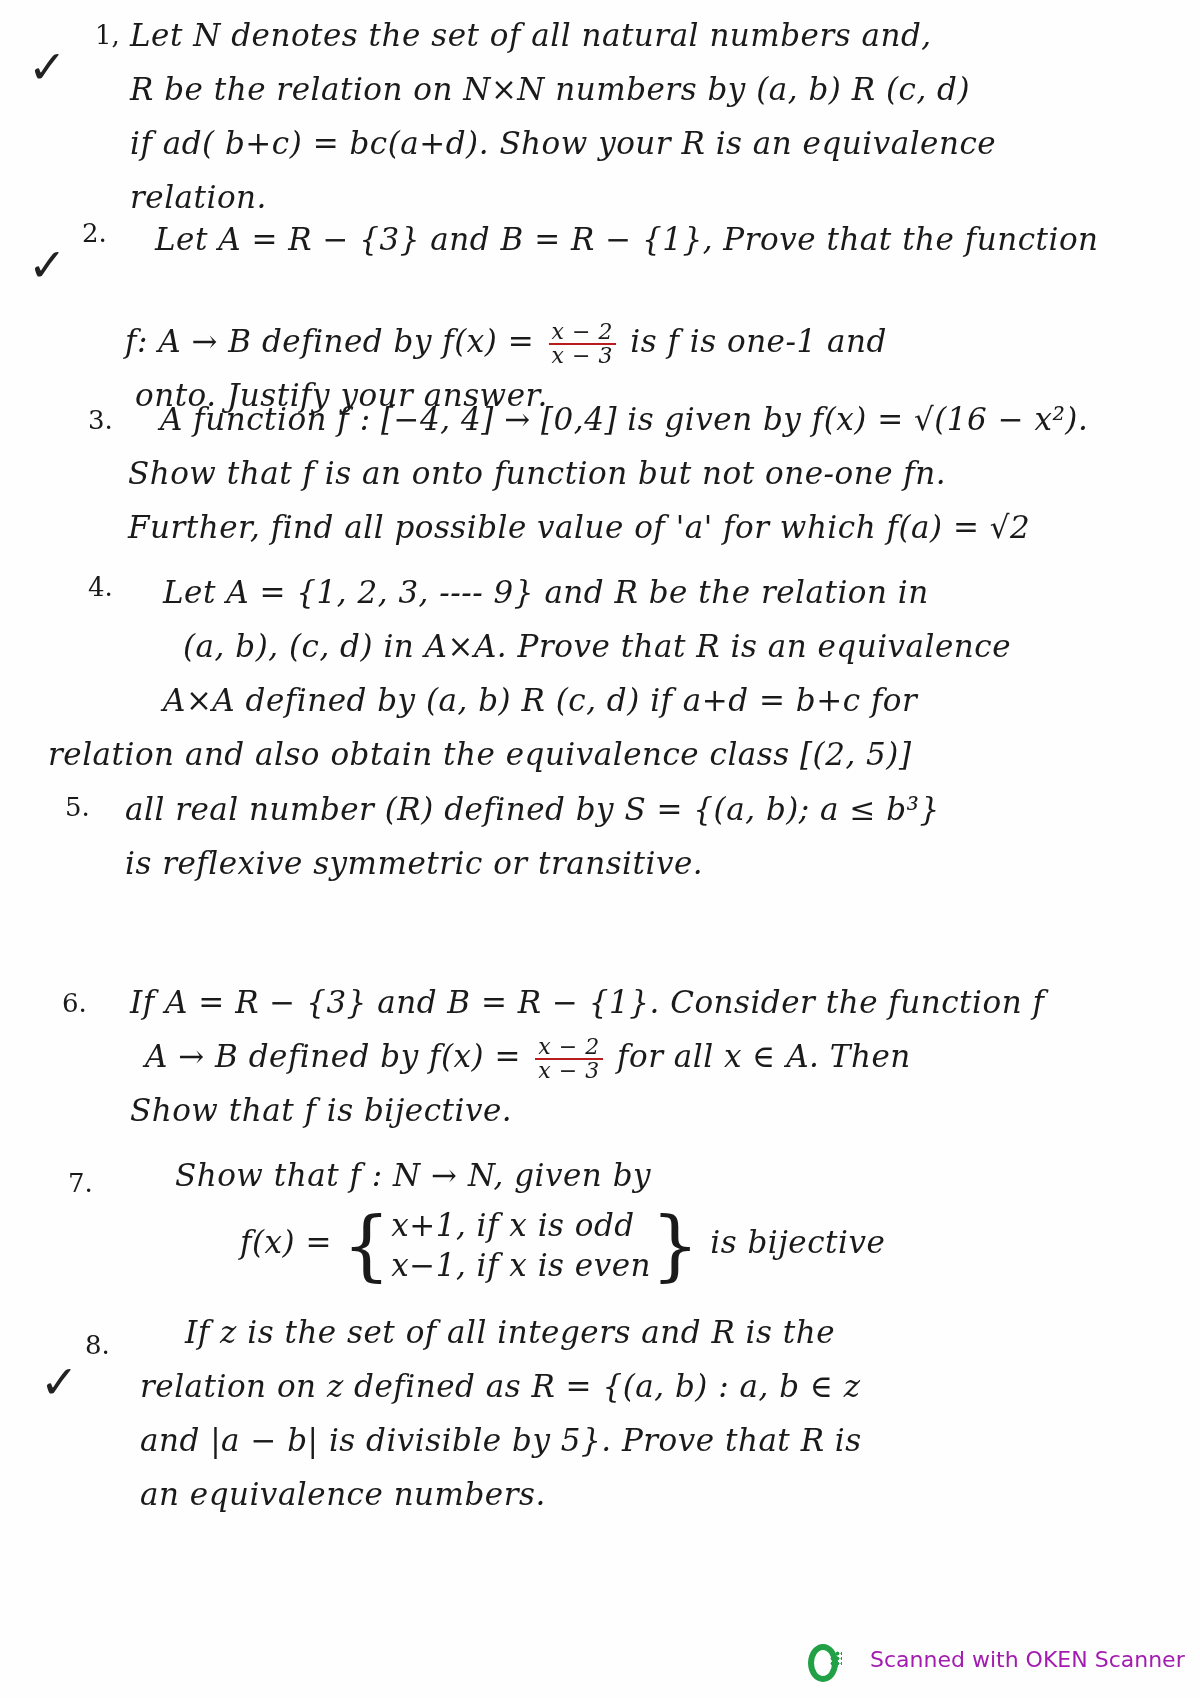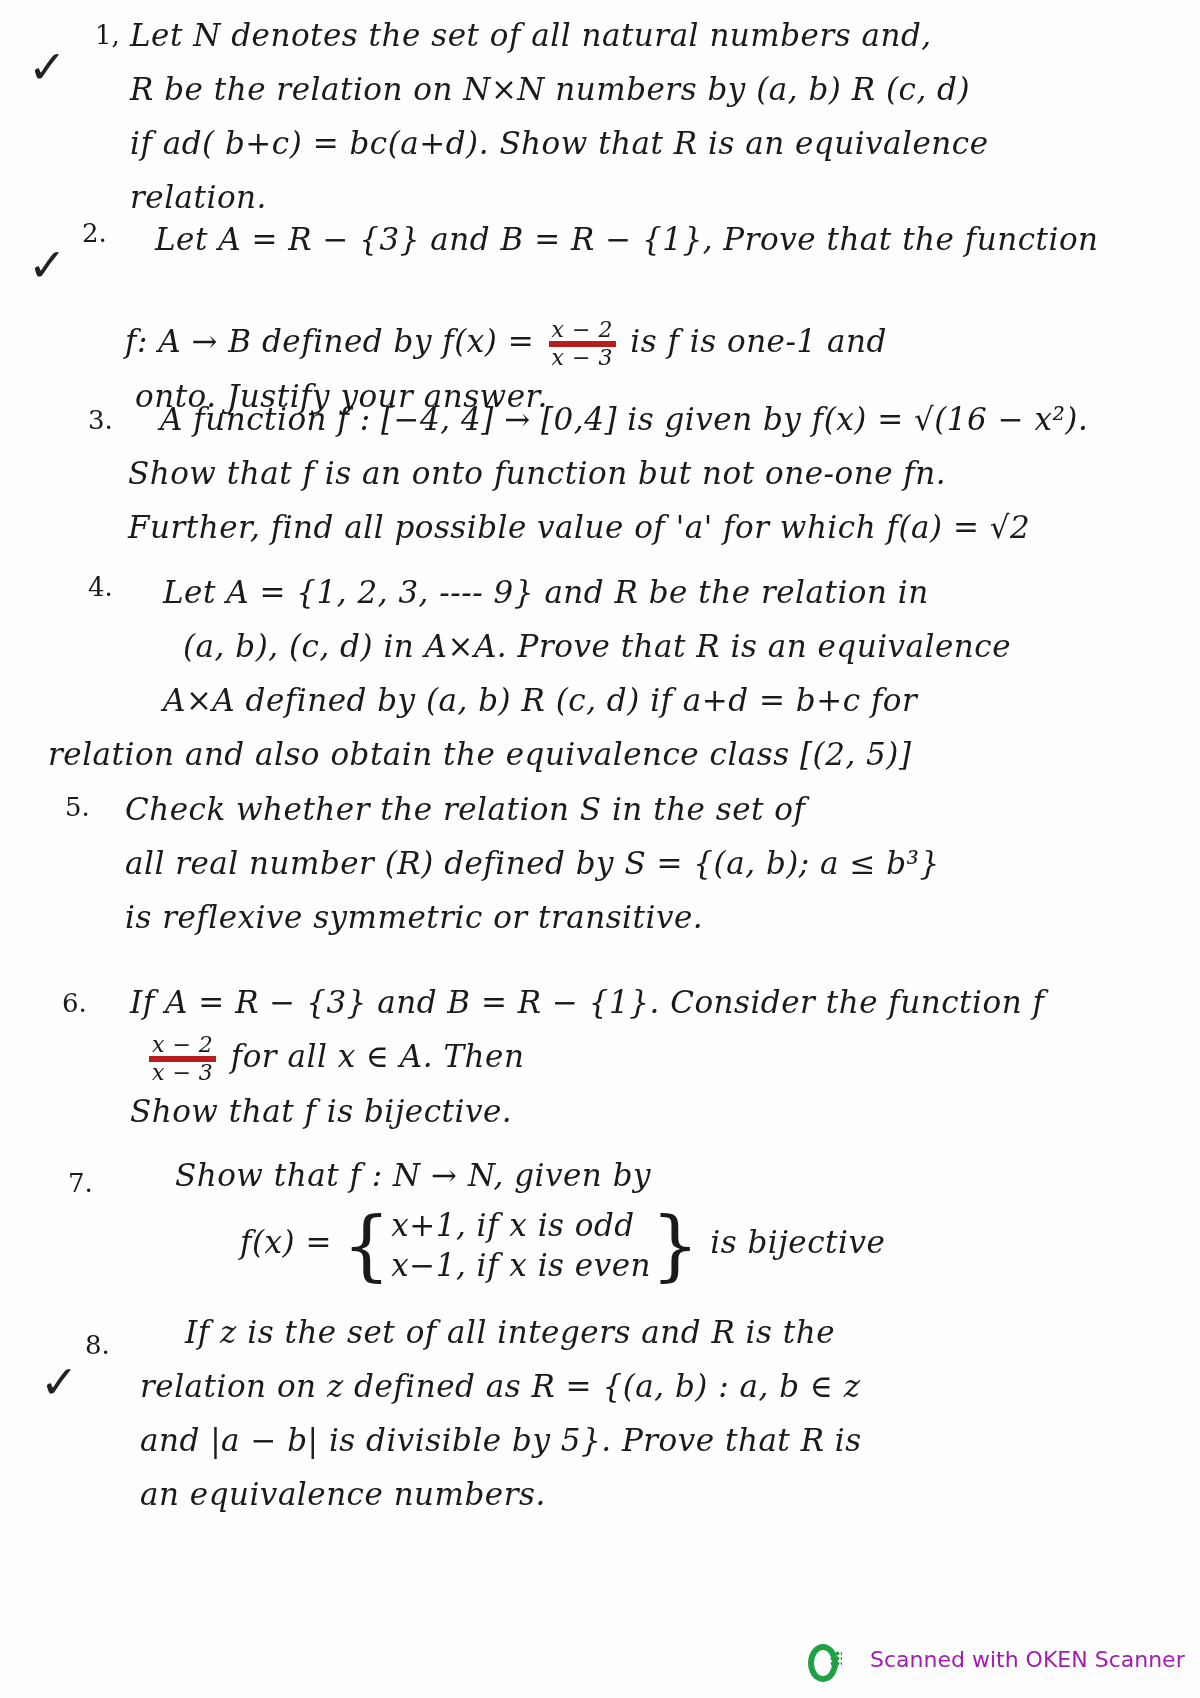--- a/index.html
+++ b/index.html
@@ -4,42 +4,42 @@
 <style>
   html,body{margin:0;padding:0;background:#ffffff;}
   body{width:1200px;height:1698px;position:relative;overflow:hidden;
        font-family:"DejaVu Serif",serif;color:#1a1a1a;}
   .page{position:absolute;left:0;top:0;width:1200px;height:1698px;background:#fefefe;}
   .q{position:absolute;font-size:31px;line-height:54px;font-style:italic;letter-spacing:0.5px;}
   .qnum{position:absolute;font-size:26px;font-style:normal;}
   .line{white-space:nowrap;display:block;}
   .tick{position:absolute;font-size:46px;font-style:normal;color:#222;}
   .frac{display:inline-block;vertical-align:middle;text-align:center;font-size:22px;line-height:22px;margin:0 4px;}
-  .frac .num{display:block;border-bottom:6px solid #b91c1c;padding:0 3px;}
+  .frac .num{display:block;border-bottom:2px solid #b91c1c;padding:0 3px;}
   .frac .den{display:block;padding:0 3px;}
   .brace{font-size:76px;font-style:normal;vertical-align:middle;line-height:60px;}
   .cases{display:inline-block;vertical-align:middle;line-height:40px;}
   .footer{position:absolute;left:808px;top:1642px;display:flex;align-items:center;gap:28px;
           font-family:"DejaVu Sans",sans-serif;font-style:normal;font-size:22px;color:#a21caf;}
   .logo{width:34px;height:34px;position:relative;}
   .logo .ring{position:absolute;left:0;top:2px;width:18px;height:26px;border:6px solid #22a046;border-radius:50%;}
   .logo .dots{position:absolute;left:22px;top:9px;width:12px;height:16px;
               background:radial-gradient(circle,#22a046 1.8px,transparent 2.2px) 0 0/5px 5px;}
 </style>
 </head>
 <body>
 
 <div class="page">
 
   <span class="tick" style="left:28px;top:40px;">✓</span>
   <span class="qnum" style="left:95px;top:20px;">1,</span>
   <div class="q" style="left:130px;top:8px;">
     <span class="line">Let N denotes the set of all natural numbers and,</span>
     <span class="line">R be the relation on N×N numbers by (a, b) R (c, d)</span>
-    <span class="line">if ad( b+c) = bc(a+d). Show that R is an equivalence</span>
+    <span class="line">if ad( b+c) = bc(a+d). Show your R is an equivalence</span>
     <span class="line">relation.</span>
   </div>
 
   <span class="tick" style="left:28px;top:238px;">✓</span>
   <span class="qnum" style="left:82px;top:218px;">2.</span>
   <div class="q" style="left:155px;top:212px;">
     <span class="line">Let A = R − {3} and B = R − {1}, Prove that the function</span>
     <span class="line" style="margin-left:-30px;margin-top:48px;"><span>f: A → B defined by f(x) = </span><span class="frac"><span class="num">x − 2</span><span class="den">x − 3</span></span><span> is f is one-1 and</span></span>
     <span class="line" style="margin-left:-20px;">onto. Justify your answer.</span>
   </div>
@@ -54,29 +54,28 @@
   <span class="qnum" style="left:88px;top:572px;">4.</span>
   <div class="q" style="left:163px;top:565px;">
     <span class="line">Let A = {1, 2, 3, ---- 9} and R be the relation in</span>
     <span class="line" style="margin-left:20px;">(a, b), (c, d) in A×A. Prove that R is an equivalence</span>
     <span class="line">A×A defined by (a, b) R (c, d) if a+d = b+c for</span>
     <span class="line" style="margin-left:-115px;">relation and also obtain the equivalence class [(2, 5)]</span>
   </div>
 
   <span class="qnum" style="left:65px;top:792px;">5.</span>
   <div class="q" style="left:125px;top:782px;">
-    <span class="line">Check whether the relation S in the set of</span>
     <span class="line">all real number (R) defined by S = {(a, b); a ≤ b³}</span>
     <span class="line">is reflexive symmetric or transitive.</span>
   </div>
 
   <span class="qnum" style="left:62px;top:988px;">6.</span>
   <div class="q" style="left:130px;top:975px;">
     <span class="line">If A = R − {3} and B = R − {1}. Consider the function f</span>
-    <span class="line" style="margin-left:15px;"><span class="frac"><span class="num">x − 2</span><span class="den">x − 3</span></span><span> for all x ∈ A. Then</span></span>
+    <span class="line" style="margin-left:15px;"><span>A → B defined by f(x) = </span><span class="frac"><span class="num">x − 2</span><span class="den">x − 3</span></span><span> for all x ∈ A. Then</span></span>
     <span class="line">Show that f is bijective.</span>
   </div>
 
   <span class="qnum" style="left:68px;top:1168px;">7.</span>
   <div class="q" style="left:175px;top:1148px;">
     <span class="line">Show that f : N → N, given by</span>
     <span class="line" style="margin-left:65px;line-height:80px;"><span>f(x) =</span> <span class="brace">{</span><span class="cases"><span class="line">x+1, if x is odd</span><span class="line">x−1, if x is even</span></span><span class="brace">}</span> <span>is bijective</span></span>
   </div>
 
   <span class="tick" style="left:40px;top:1355px;">✓</span>

